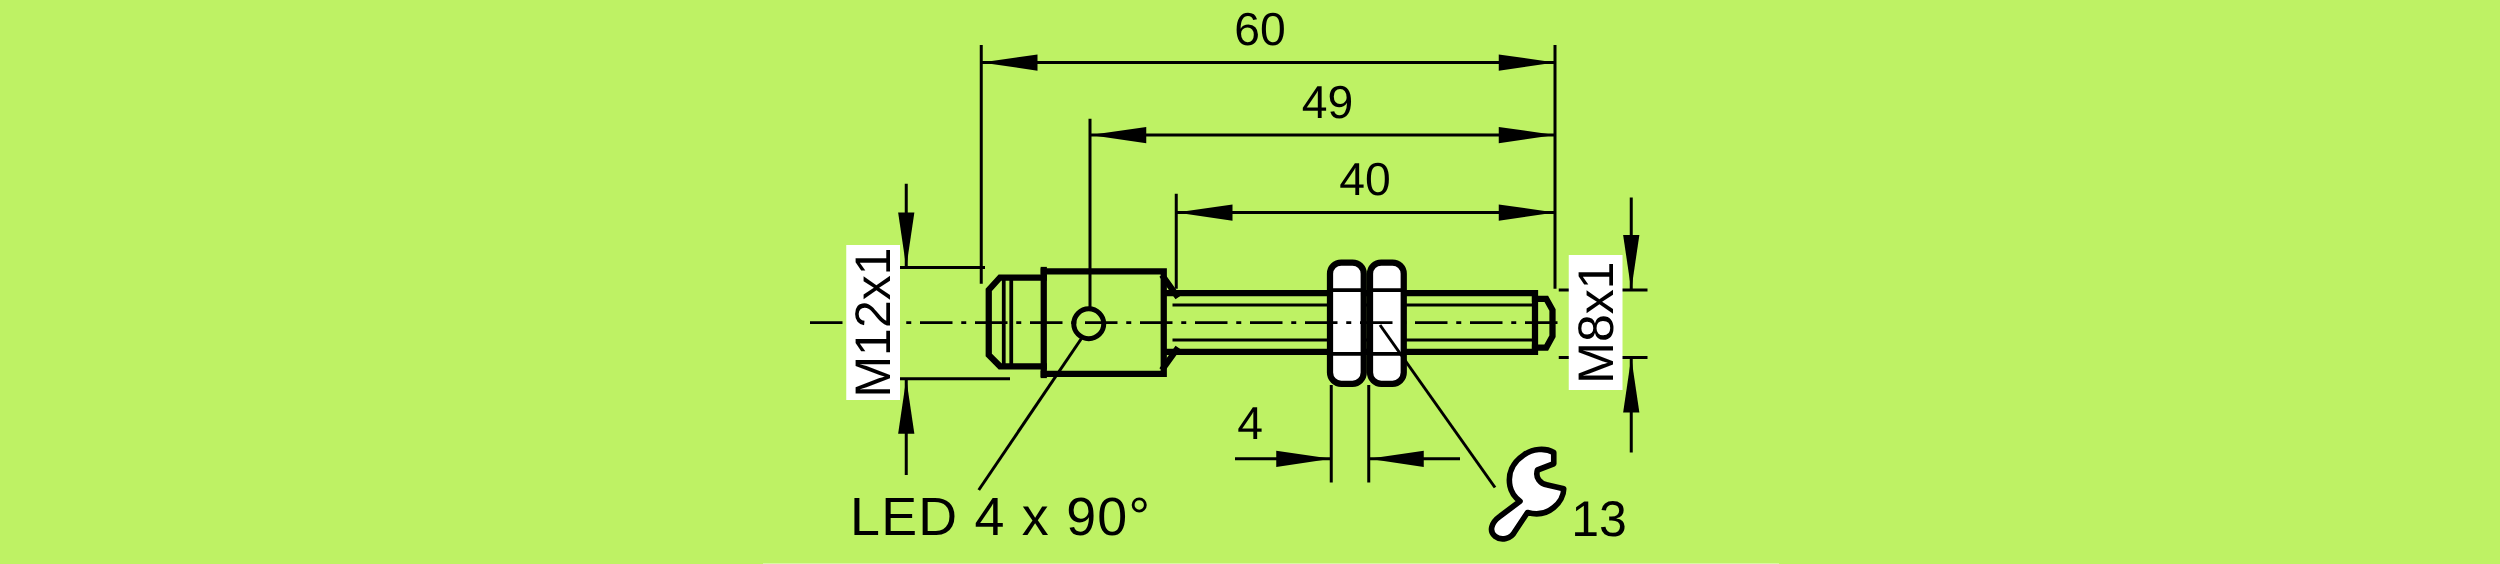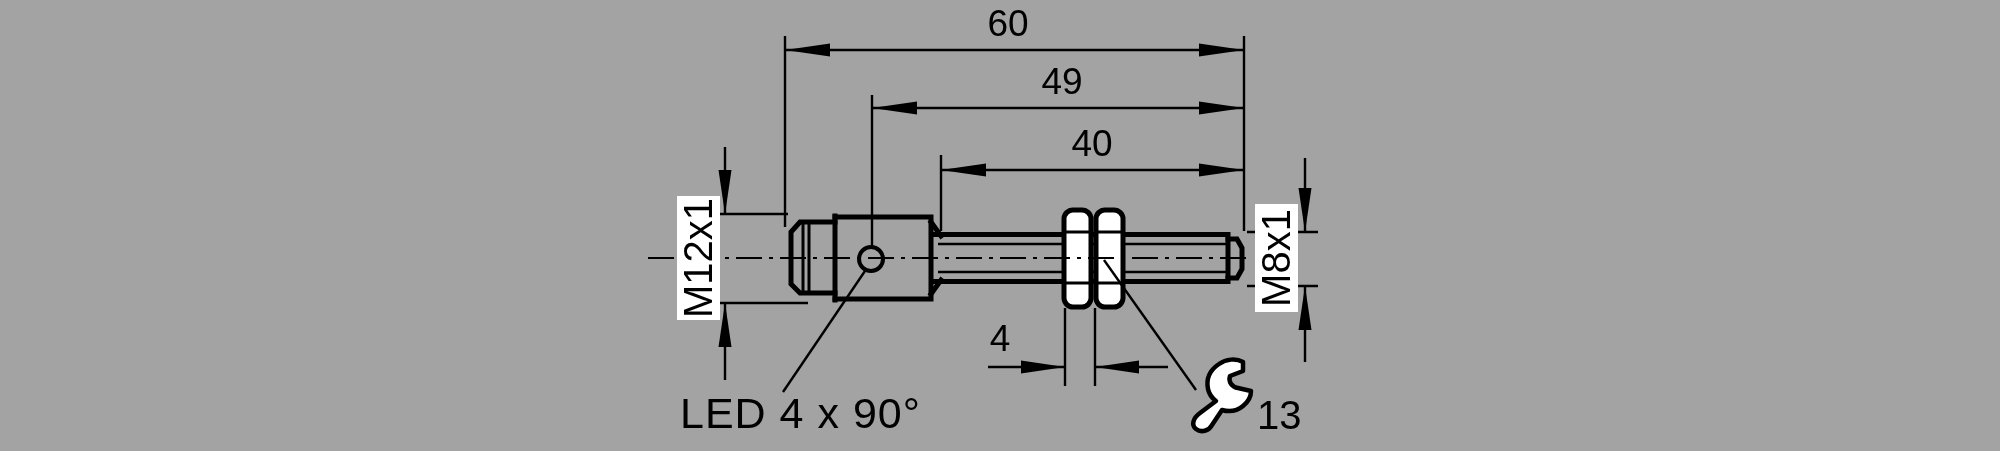--- a/index.html
+++ b/index.html
@@ -1,16 +1,16 @@
 <!DOCTYPE html>
 <html><head>
 <meta charset="utf-8">
 <style>
   html,body{margin:0;padding:0;background:#ffffff;}
-  .stage{position:relative;width:2000px;height:451px;background:#a3a3a3;overflow:hidden;}
+  .stage{position:relative;width:2000px;height:451px;background:#bef264;overflow:hidden;}
   svg{display:block;}
   
   .s5{stroke:#000;stroke-width:5;fill:none;stroke-linecap:square;}
   .s4{stroke:#000;stroke-width:4;fill:none;}
   .s3{stroke:#000;stroke-width:3;fill:none;stroke-linecap:square;}
   .s24{stroke:#000;stroke-width:2.4;fill:none;stroke-linecap:butt;}
   .cl{stroke:#000;stroke-width:2.2;fill:none;stroke-dasharray:26 7 4 7;}
   .ah{fill:#000;stroke:none;}
   .nut{fill:#fff;stroke:#000;stroke-width:5;}
   .mask{fill:#fff;stroke:none;}

